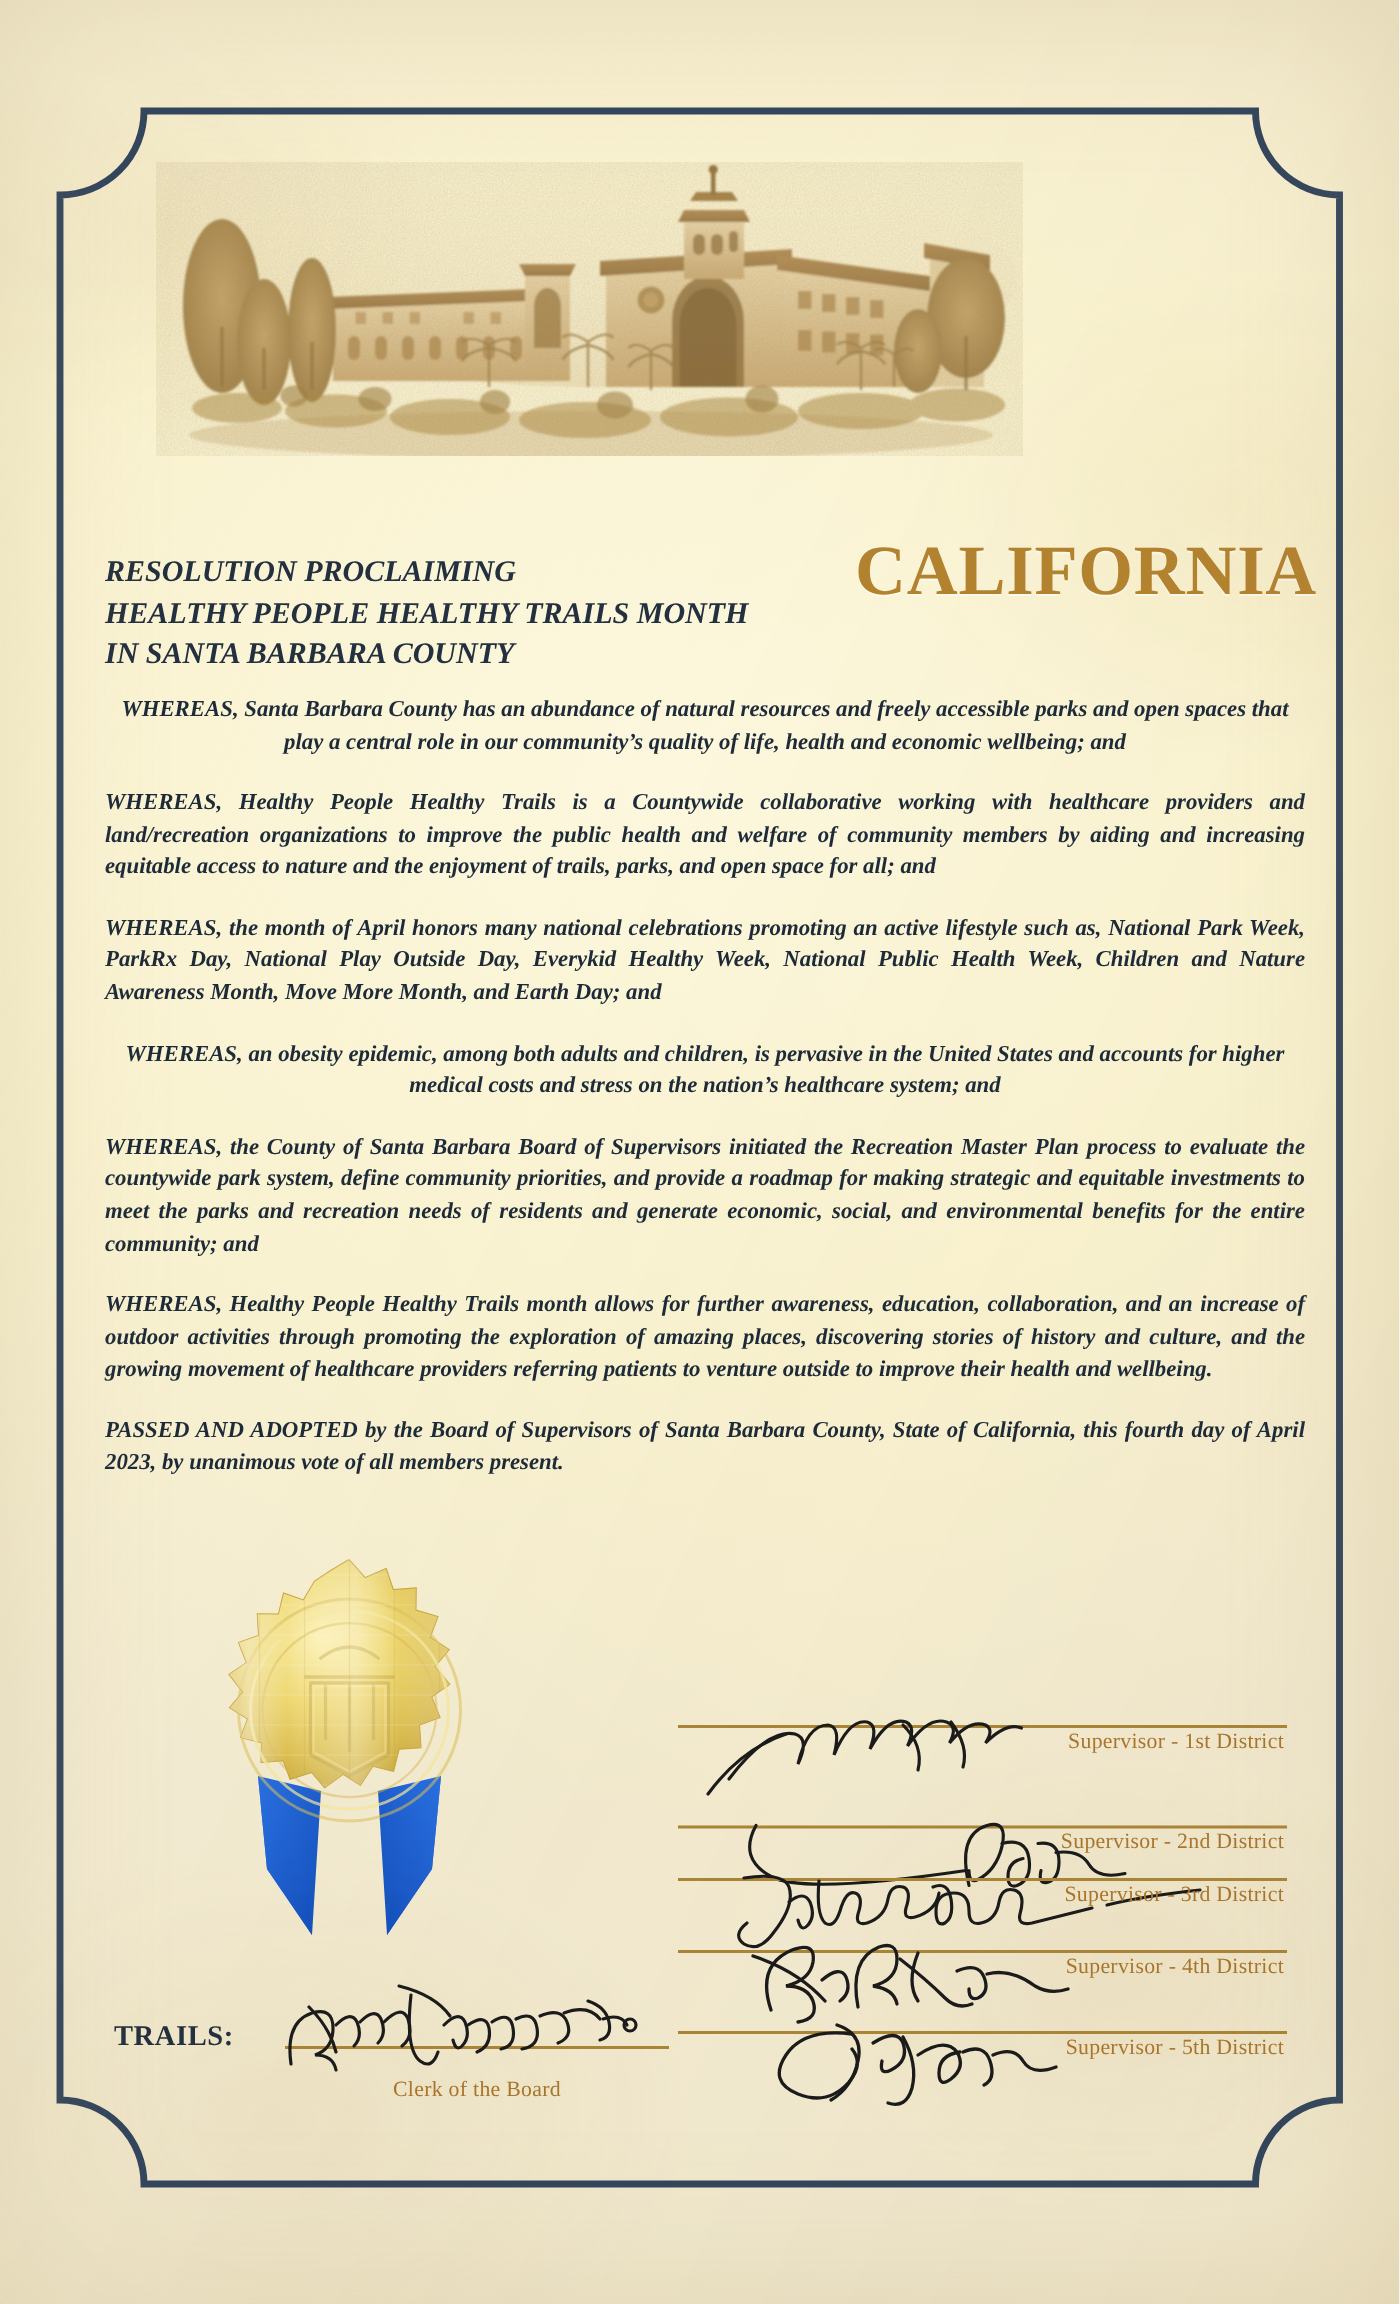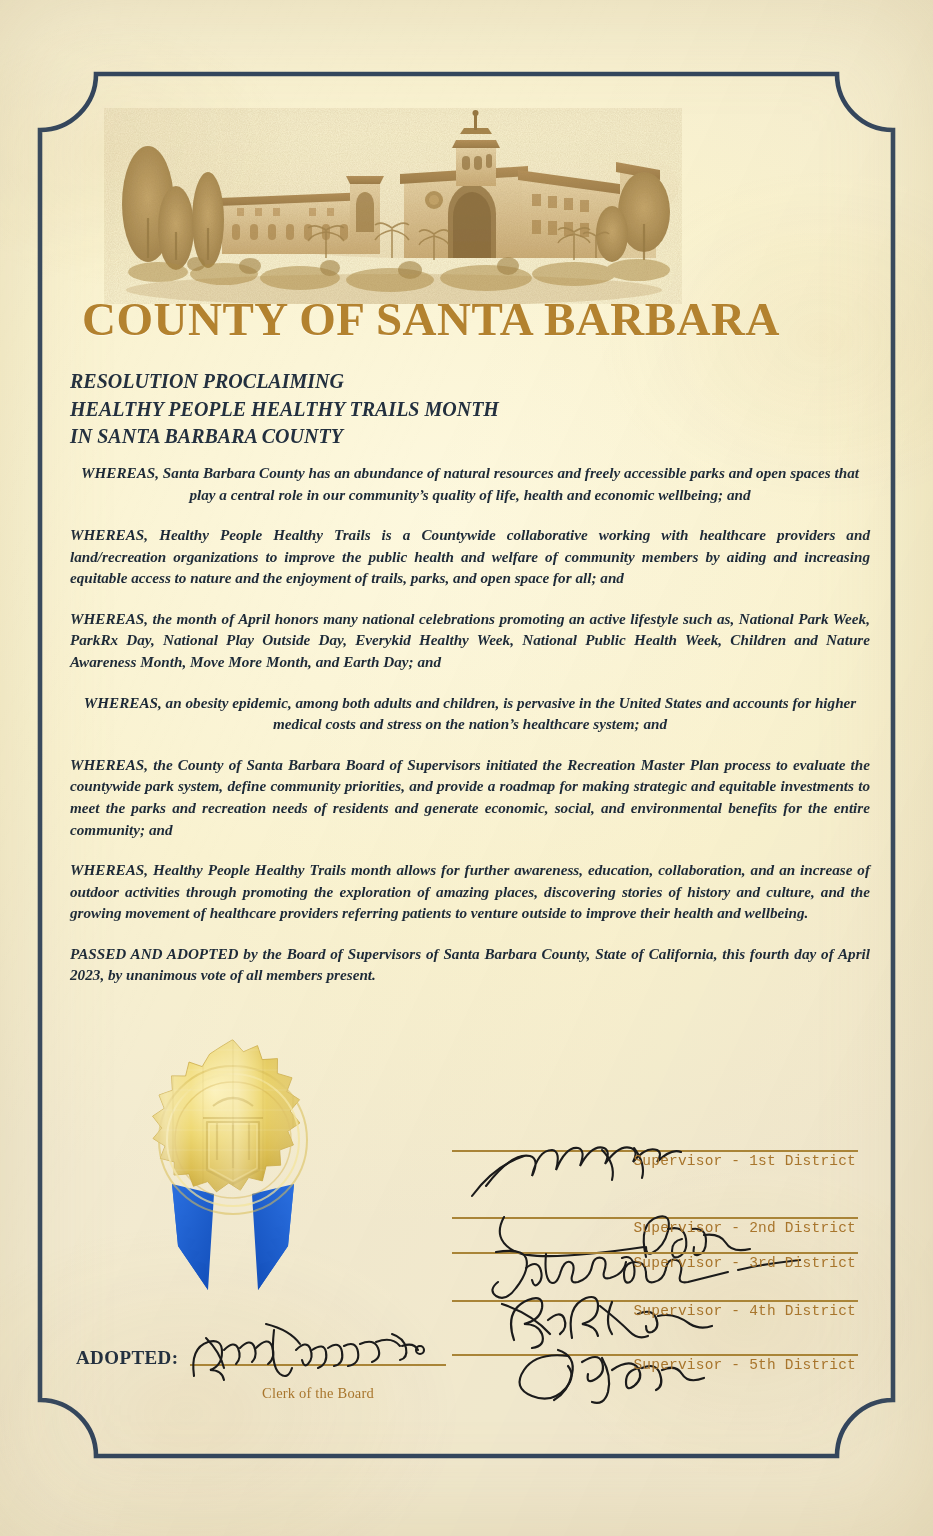--- a/index.html
+++ b/index.html
@@ -159,21 +159,20 @@
   }
   .sig-label {
     position: absolute;
     right: 2px;
     top: 3px;
     font-size: 14.5px;
     font-weight: 400;
     color: #a8752c;
     white-space: nowrap;
     letter-spacing: .2px;
-    font-family: Liberation Mono, monospace;
   }
   .sig-ink {
     position: absolute;
     left: 0;
     bottom: -4px;
     width: 406px;
     height: 56px;
     pointer-events: none;
   }
   .sig-ink svg { display:block; width:100%; height:100%; overflow: visible; }
@@ -385,21 +384,21 @@
 
         <ellipse cx="290" cy="182" rx="268" ry="16" fill="#b2904f" opacity=".28"></ellipse>
       </g>
 
       <g filter="url(#grain)" opacity=".45">
         <rect x="0" y="0" width="578" height="196" fill="#8a6a33"></rect>
       </g>
     </svg>
   </div>
 
-  <div class="title-county">COUNTY OF SANTA BARBARA</div>
+  <div class="title-state">CALIFORNIA</div>
 
   <div class="resolution-head">
     <div>RESOLUTION PROCLAIMING</div>
     <div>HEALTHY PEOPLE HEALTHY TRAILS MONTH</div>
     <div>IN SANTA BARBARA COUNTY</div>
   </div>
 
   <div class="body-text">
     <p class="lead">WHEREAS, Santa Barbara County has an abundance of natural resources and freely accessible parks and open spaces that play a central role in our community’s quality of life, health and economic wellbeing; and</p>
     <p>WHEREAS, Healthy People Healthy Trails is a Countywide collaborative working with healthcare providers and land/recreation organizations to improve the public health and welfare of community members by aiding and increasing equitable access to nature and the enjoyment of trails, parks, and open space for all; and</p>
@@ -574,21 +573,21 @@
             <path d="M210 22 q14 -6 20 4 q6 10 22 4"></path>
           </g>
         </svg>
       </div>
       <div class="sig-label">Supervisor -  5th District</div>
     </div>
 
   </div>
 
   <div class="attest">
-    <div class="attest-label">ADOPTED:</div>
+    <div class="attest-label">TRAILS:</div>
     <div class="attest-line"></div>
     <div class="attest-ink">
       <svg viewBox="0 0 280 70">
         <g fill="none" stroke="#1b1b1b" stroke-width="2.1" stroke-linecap="round">
           <path d="M18 56 q-4 -28 14 -34 q14 -4 14 10 q0 14 -12 18 q12 0 14 10"></path>
           <path d="M30 18 q14 14 18 30"></path>
           <path d="M48 30 q10 -10 14 -2 q4 10 -2 16"></path>
           <path d="M64 28 q10 -10 14 -2 q4 10 -2 16"></path>
           <path d="M80 28 q12 -12 16 -2 q4 12 -4 18"></path>
           <path d="M98 10 q-4 36 6 44 q8 6 12 -6"></path>

